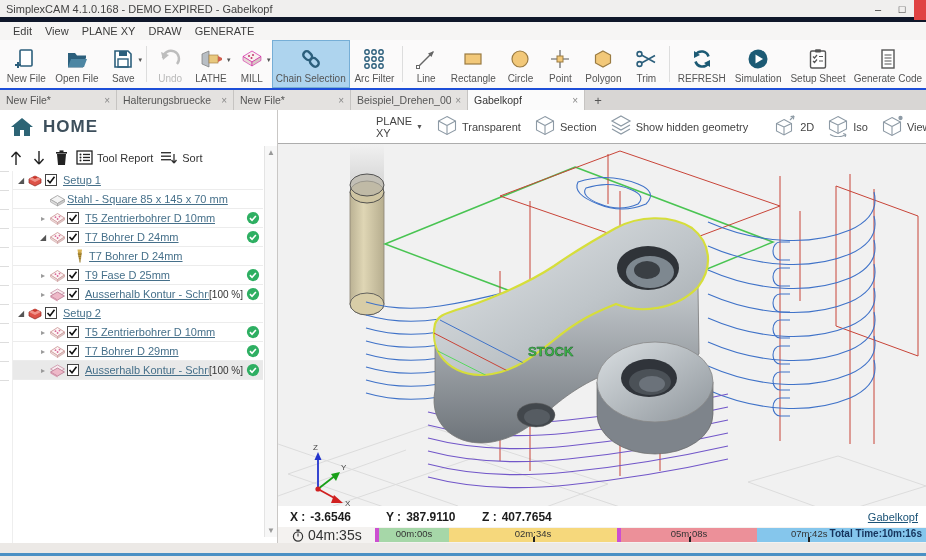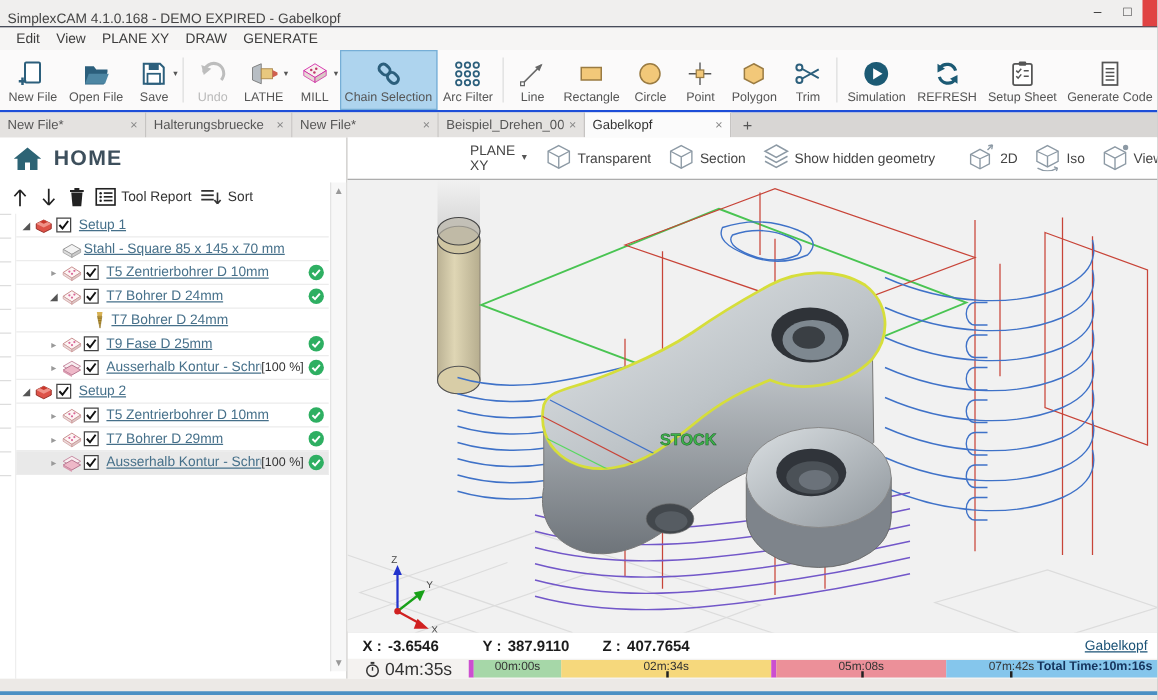--- a/index.html
+++ b/index.html
@@ -1,21 +1,21 @@
 <!DOCTYPE html>
 <html><head>
 <meta charset="utf-8">
 <style>
   * { margin:0; padding:0; box-sizing:border-box; }
   body { font-family:"Liberation Sans", sans-serif; background:#888; }
   .app { position:relative; width:926px; height:560px; background:#f4f2f0; overflow:hidden;
          font-family:"Liberation Sans", sans-serif; }
 
   
-  .titlebar { height:22px; background:#f0efee; display:flex; align-items:flex-end; border-bottom:1px solid #0f172a;}
+  .titlebar { height:22px; background:#f0efee; display:flex; align-items:center; border-bottom:5px solid #0f172a;}
   .titlebar .title { font-size:11px; color:#444; padding-left:6px; flex:1; }
   .winbtn { width:24px; height:22px; display:flex; align-items:center; justify-content:center;
             font-size:11px; color:#333; cursor:default; }
   .winbtn.close { width:12px; background:#e04343; color:#fff; }
 
   
   .menubar { height:18px; display:flex; align-items:center; gap:13px; padding-left:13px;
              background:#f6f5f4; font-size:11px; color:#3c3c3c; }
   .menubar .mi { cursor:default; }
 
@@ -270,38 +270,38 @@
               <path d="M7.5,8 L21,15.5 M7.5,16 L21,8.5"></path>
             </g>
           </svg>
         </span>
         <span class="tlabel">Trim</span>
       </div>
       <div class="tsep"></div>
       <div class="tbtn">
         <span class="ticon">
           <svg width="24" height="24" viewBox="0 0 24 24">
-            <circle cx="12" cy="12" r="9.5" fill="#1c5a74"></circle>
-            <polygon points="9.5,7.5 17,12 9.5,16.5" fill="#fff"></polygon>
-          </svg>
-        </span>
-        <span class="tlabel">Simulation</span>
-      </div>
-      <div class="tbtn">
-        <span class="ticon">
-          <svg width="24" height="24" viewBox="0 0 24 24">
             <g stroke="#1c5a74" stroke-width="2.6" fill="none">
               <path d="M18.5,9.5 a7.2,7.2 0 0 0 -12.6,-2.2"></path>
               <path d="M5.5,14.5 a7.2,7.2 0 0 0 12.6,2.2"></path>
             </g>
             <polygon points="4,4 4,11 10,8" fill="#1c5a74"></polygon>
             <polygon points="20,20 20,13 14,16" fill="#1c5a74"></polygon>
           </svg>
         </span>
         <span class="tlabel">REFRESH</span>
+      </div>
+      <div class="tbtn">
+        <span class="ticon">
+          <svg width="24" height="24" viewBox="0 0 24 24">
+            <circle cx="12" cy="12" r="9.5" fill="#1c5a74"></circle>
+            <polygon points="9.5,7.5 17,12 9.5,16.5" fill="#fff"></polygon>
+          </svg>
+        </span>
+        <span class="tlabel">Simulation</span>
       </div>
       <div class="tbtn">
         <span class="ticon">
           <svg width="24" height="24" viewBox="0 0 24 24">
             <rect x="4.5" y="4" width="15" height="17" rx="1.5" fill="#fff" stroke="#555" stroke-width="1.4"></rect>
             <rect x="9" y="2.2" width="6" height="3.4" rx="1" fill="#555"></rect>
             <path d="M7,9.5 l1.5,1.5 2.5,-3 M13,9.5 h4 M7,14 l1.5,1.5 2.5,-3 M13,14 h4" stroke="#555" stroke-width="1.2" fill="none"></path>
           </svg>
         </span>
         <span class="tlabel">Setup Sheet</span>

